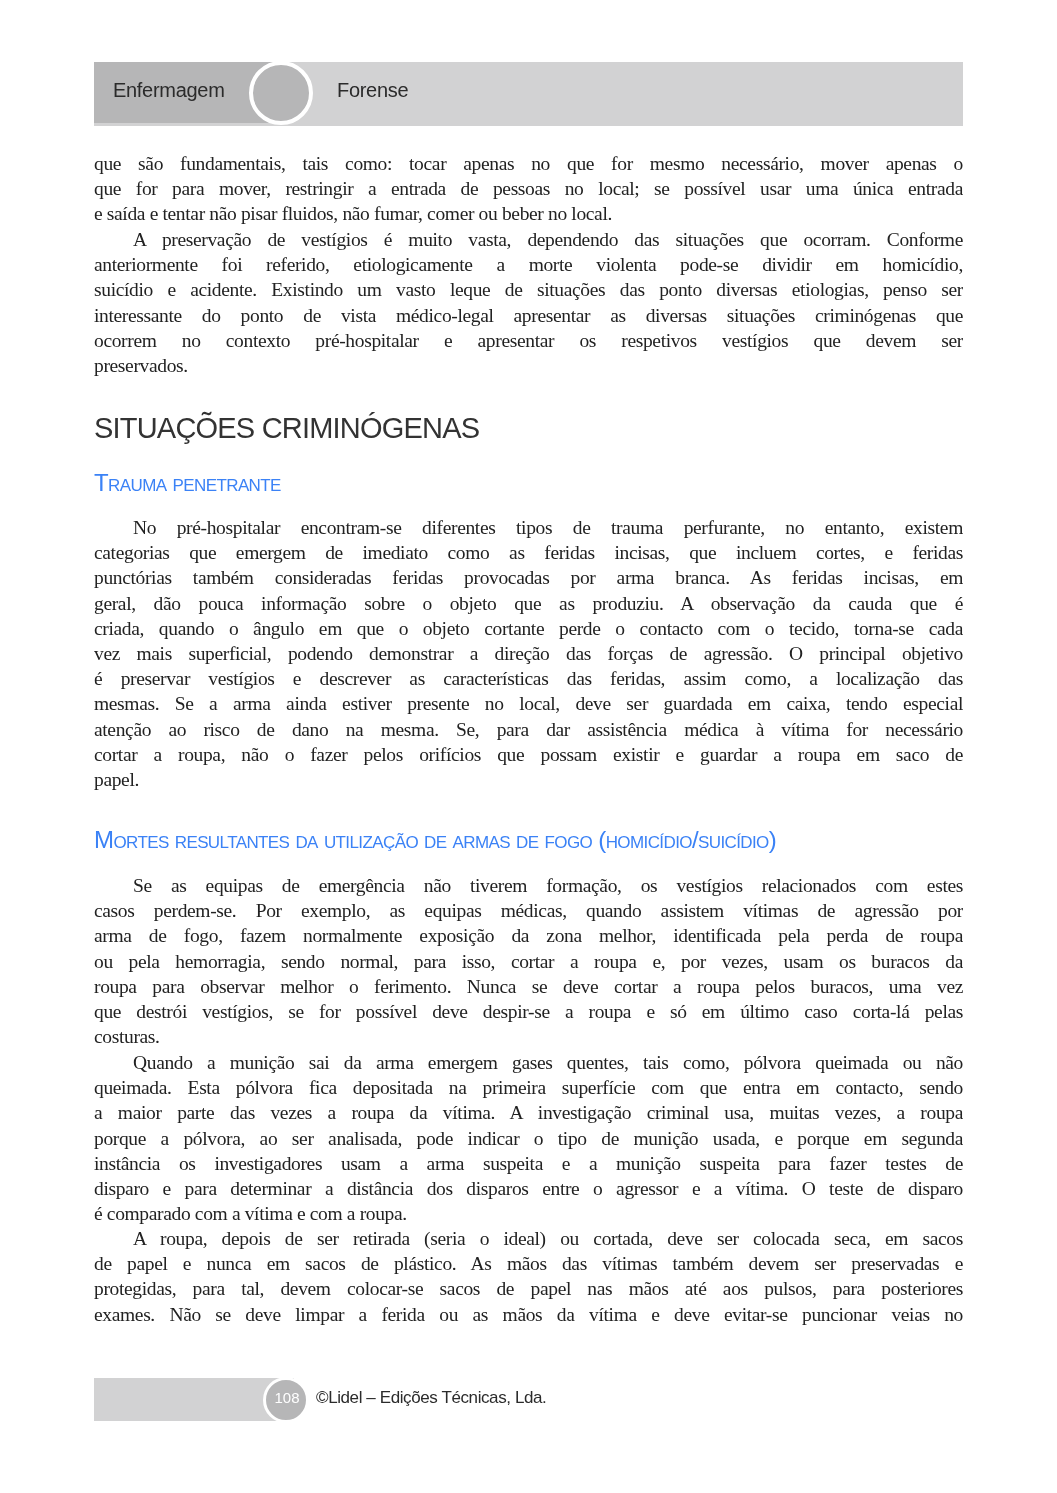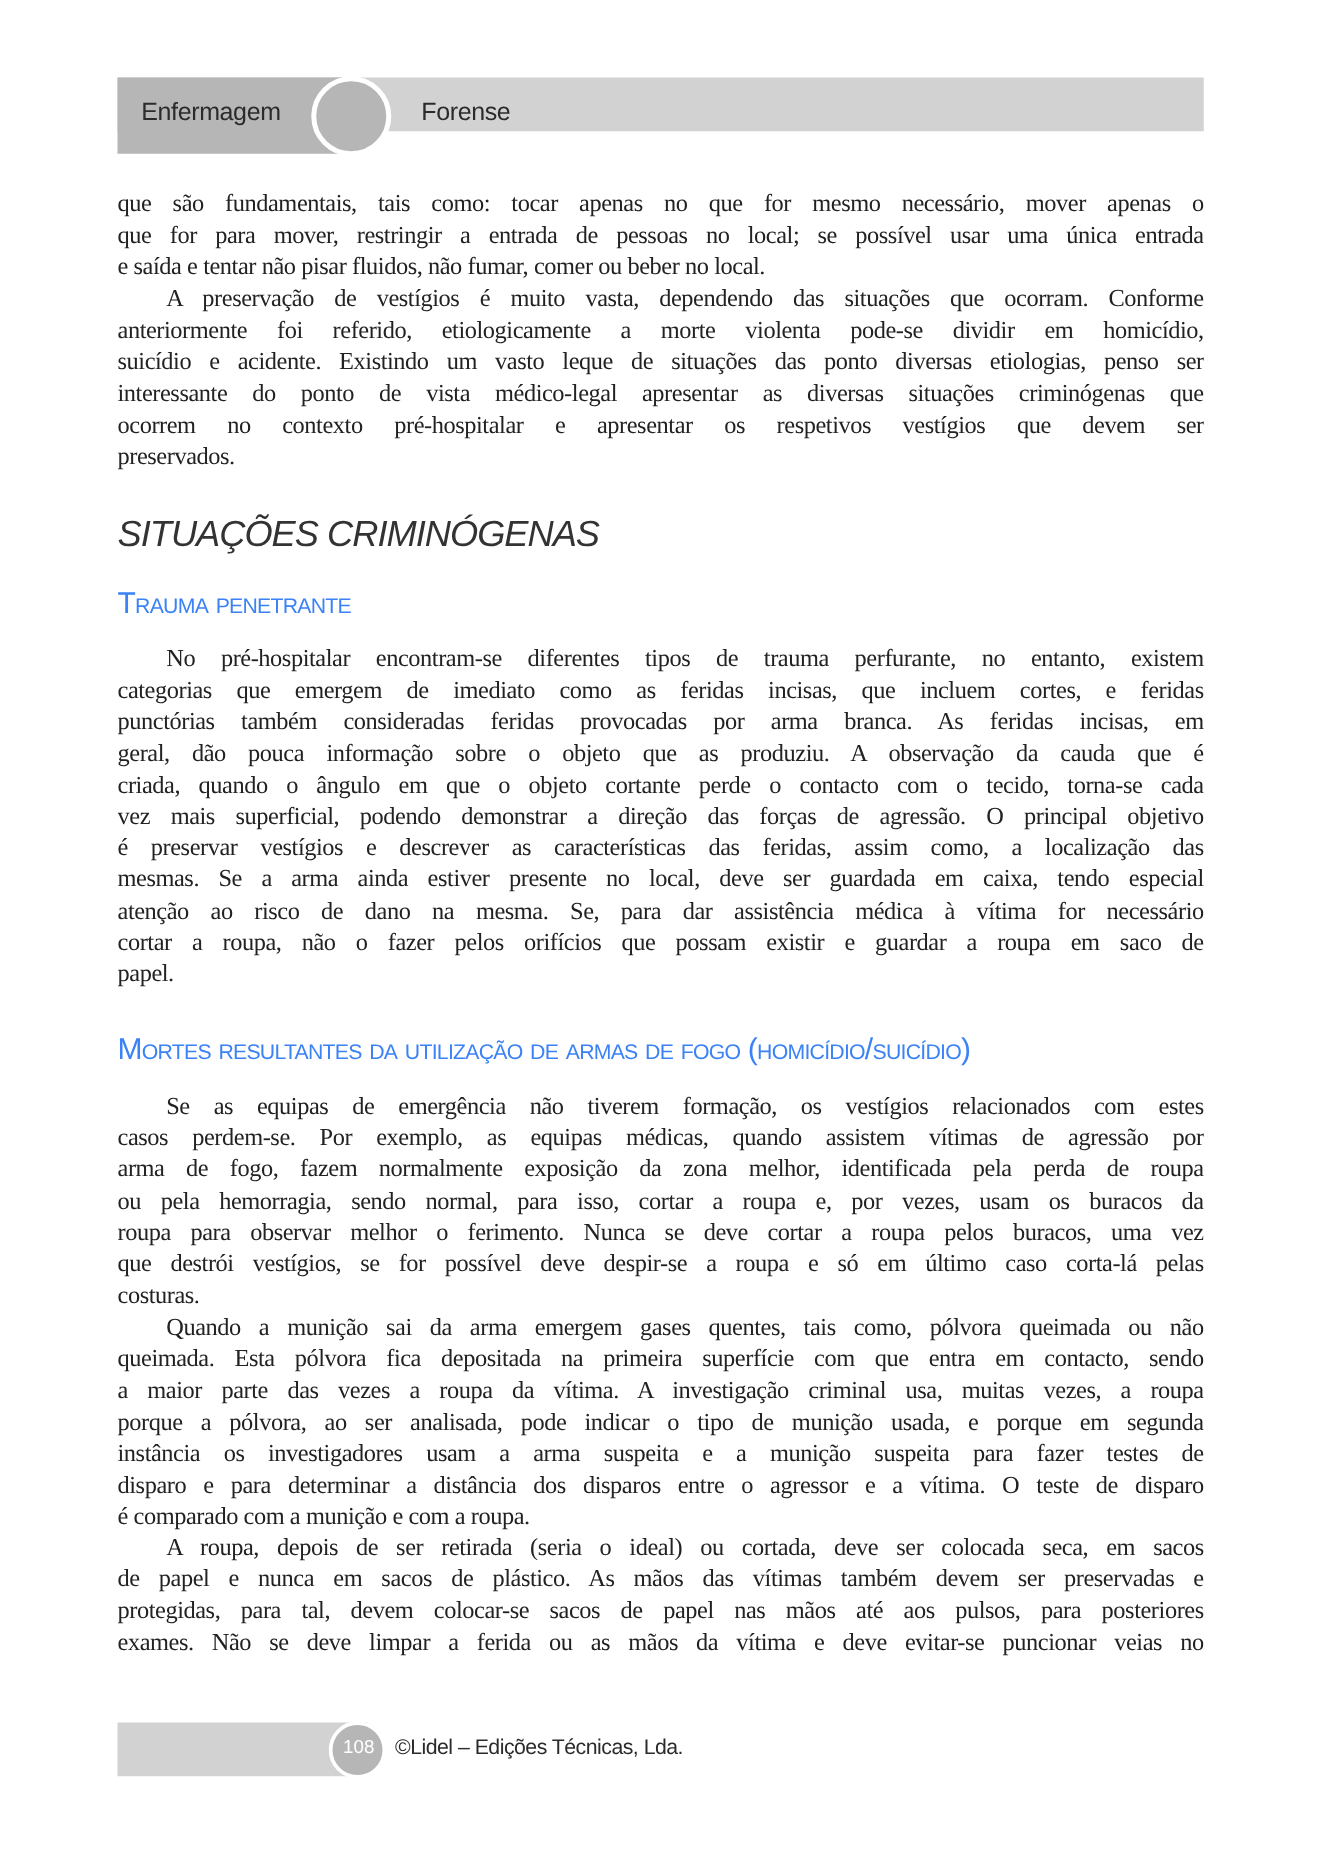--- a/index.html
+++ b/index.html
@@ -1,20 +1,20 @@
 <!DOCTYPE html>
 <html><head>
   <meta charset="utf-8">
   <style>
     html, body { margin: 0; padding: 0; background: #ffffff; }
     body { width: 1057px; height: 1493px; position: relative; overflow: hidden; }
 
     
     .header-bar {
-      position: absolute; left: 94px; top: 62px; width: 869px; height: 43px;
+      position: absolute; left: 94px; top: 62px; width: 869px; height: 64px;
       background: #d2d2d3;
     }
     .header-dark {
       position: absolute; left: 0; top: 0; width: 186px; height: 61px;
       background: #b6b6b7;
     }
     .header-circle {
       position: absolute; left: 155px; top: -1px; width: 56px; height: 56px;
       border-radius: 50%; background: #b6b6b7; border: 4px solid #ffffff;
     }
@@ -33,21 +33,21 @@
       display: block; height: 25.2px; line-height: 25.2px; white-space: nowrap;
       text-align: justify; text-align-last: justify; overflow: hidden;
       letter-spacing: -0.35px; word-spacing: 0px;
     }
     .line.last { text-align-last: left; }
     .line.indent { padding-left: 39px; }
 
     .h1 {
       position: absolute; left: 94px; top: 412px;
       font-family: "Liberation Sans", sans-serif; font-size: 29px; color: #333333;
-      letter-spacing: -0.8px; margin: 0; font-weight: normal; font-style: italic;
+      letter-spacing: -0.8px; margin: 0; font-weight: normal;
     }
     .h2 {
       position: absolute; left: 94px; margin: 0; font-weight: normal;
       font-family: "Liberation Sans", sans-serif; color: #3b82f6; letter-spacing: -0.6px;
       font-variant: small-caps; font-size: 24px;
     }
 
     .block { position: absolute; left: 94px; width: 869px; }
 
     
@@ -130,21 +130,21 @@
   </p>
 </div>
 <div class="block" style="top:1050px;">
   <p class="para">
     <span class="line indent">Quando a munição sai da arma emergem gases quentes, tais como, pólvora queimada ou não</span>
     <span class="line">queimada. Esta pólvora fica depositada na primeira superfície com que entra em contacto, sendo</span>
     <span class="line">a maior parte das vezes a roupa da vítima. A investigação criminal usa, muitas vezes, a roupa</span>
     <span class="line">porque a pólvora, ao ser analisada, pode indicar o tipo de munição usada, e porque em segunda</span>
     <span class="line">instância os investigadores usam a arma suspeita e a munição suspeita para fazer testes de</span>
     <span class="line">disparo e para determinar a distância dos disparos entre o agressor e a vítima. O teste de disparo</span>
-    <span class="line last">é comparado com a munição e com a roupa.</span>
+    <span class="line last">é comparado com a vítima e com a roupa.</span>
   </p>
 </div>
 <div class="block" style="top:1226px;">
   <p class="para">
     <span class="line indent">A roupa, depois de ser retirada (seria o ideal) ou cortada, deve ser colocada seca, em sacos</span>
     <span class="line">de papel e nunca em sacos de plástico. As mãos das vítimas também devem ser preservadas e</span>
     <span class="line">protegidas, para tal, devem colocar-se sacos de papel nas mãos até aos pulsos, para posteriores</span>
     <span class="line">exames. Não se deve limpar a ferida ou as mãos da vítima e deve evitar-se puncionar veias no</span>
   </p>
 </div>

